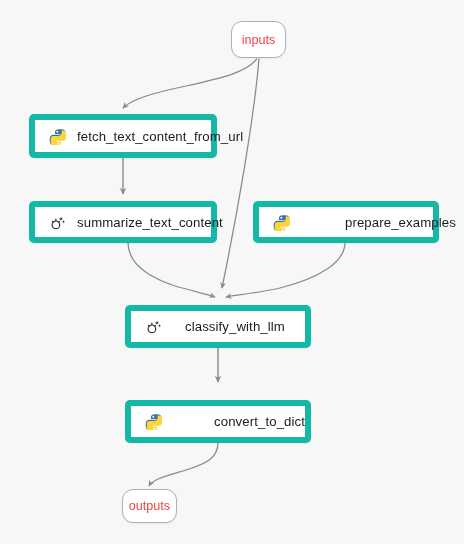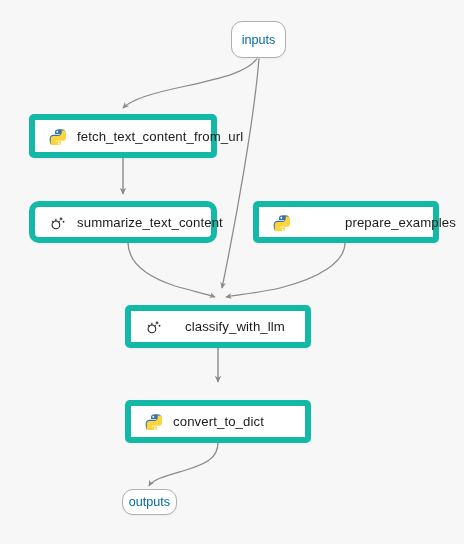--- a/index.html
+++ b/index.html
@@ -54,21 +54,21 @@
     display: block;
   }
   .node-label {
     font-size: 13.2px;
     color: #1b1b1b;
     letter-spacing: 0.1px;
     white-space: nowrap;
   }
   .terminal-label {
     font-size: 12.6px;
-    color: #0369a1;
+    color: #ef4444;
     white-space: nowrap;
   }
 </style>
 </head>
 <body>
 
 <div id="graph-canvas">
 
   <svg id="edge-layer" viewBox="0 0 464 544">
     <defs>
@@ -97,21 +97,21 @@
   </div>
 
   <div class="node node-process" style="left:29px; top:114px; width:188px; height:44px;">
     <svg class="node-icon" viewBox="0 0 32 32">
       <path fill="#3572A5" d="M15.9 2.2c-1.7 0-3.3.15-4.7.41-4.1.72-4.85 2.23-4.85 5.02v3.68h9.7v1.23H2.9c-2.8 0-5.26 1.69-6.03 4.9-.88 3.68-.92 5.98 0 9.82.69 2.86 2.33 4.9 5.13 4.9h3.34v-4.41c0-3.18 2.75-5.99 6.03-5.99h9.68c2.68 0 4.83-2.21 4.83-4.9V7.63c0-2.61-2.2-4.57-4.83-5.02-1.66-.28-3.38-.41-5.15-.41zm-5.24 2.97c1 0 1.82.83 1.82 1.86 0 1.02-.82 1.84-1.82 1.84-1.01 0-1.82-.82-1.82-1.84 0-1.03.81-1.86 1.82-1.86z" transform="translate(5,0)"></path>
       <path fill="#FFD43B" d="M28.8 12.54v4.28c0 3.32-2.81 6.11-6.03 6.11h-9.68c-2.63 0-4.83 2.26-4.83 4.9v9.18c0 2.61 2.27 4.15 4.83 4.9 3.07.9 6.02 1.07 9.68 0 2.44-.71 4.83-2.14 4.83-4.9v-3.68h-9.67v-1.23h14.5c2.81 0 3.86-1.96 4.84-4.9.99-3.03.95-5.94 0-9.82-.68-2.8-2.02-4.9-4.84-4.9H28.8zm-5.44 23.33c1.01 0 1.82.82 1.82 1.84 0 1.03-.81 1.86-1.82 1.86-1 0-1.82-.83-1.82-1.86 0-1.02.82-1.84 1.82-1.84z" transform="translate(-5,-8)"></path>
     </svg>
     <span class="node-label">fetch_text_content_from_url</span>
   </div>
 
-  <div class="node node-process" style="left:29px; top:201px; width:188px; height:42px;border-radius:10px;">
+  <div class="node node-process" style="left:29px; top:201px; width:188px; height:42px;">
     <svg class="node-icon" viewBox="0 0 32 32">
       <circle cx="13" cy="20.5" r="7.2" fill="none" stroke="#2b2b2b" stroke-width="2.1"></circle>
       <path d="M13 13.3 L13 9.6" stroke="#2b2b2b" stroke-width="2.1" stroke-linecap="round"></path>
       <path d="M8.6 16.4 L6.2 13.6" stroke="#2b2b2b" stroke-width="1.9" stroke-linecap="round"></path>
       <path d="M17.4 16.4 L19.8 13.6" stroke="#2b2b2b" stroke-width="1.9" stroke-linecap="round"></path>
       <path d="M22.6 5.2 L23.7 8.1 L26.6 9.2 L23.7 10.3 L22.6 13.2 L21.5 10.3 L18.6 9.2 L21.5 8.1 Z" fill="#2b2b2b"></path>
       <circle cx="27.4" cy="14.6" r="1.7" fill="#2b2b2b"></circle>
     </svg>
     <span class="node-label">summarize_text_content</span>
   </div>
@@ -129,25 +129,25 @@
       <circle cx="13" cy="20.5" r="7.2" fill="none" stroke="#2b2b2b" stroke-width="2.1"></circle>
       <path d="M13 13.3 L13 9.6" stroke="#2b2b2b" stroke-width="2.1" stroke-linecap="round"></path>
       <path d="M8.6 16.4 L6.2 13.6" stroke="#2b2b2b" stroke-width="1.9" stroke-linecap="round"></path>
       <path d="M17.4 16.4 L19.8 13.6" stroke="#2b2b2b" stroke-width="1.9" stroke-linecap="round"></path>
       <path d="M22.6 5.2 L23.7 8.1 L26.6 9.2 L23.7 10.3 L22.6 13.2 L21.5 10.3 L18.6 9.2 L21.5 8.1 Z" fill="#2b2b2b"></path>
       <circle cx="27.4" cy="14.6" r="1.7" fill="#2b2b2b"></circle>
     </svg>
     <span class="node-label">classify_with_llm</span>
   </div>
 
-  <div class="node node-process" style="left:125px; top:400px; width:186px; height:43px;">
+  <div class="node node-process" style="left:125px; top:400px; width:186px; height:43px;justify-content:space-between;">
     <svg class="node-icon" viewBox="0 0 32 32">
       <path fill="#3572A5" d="M15.9 2.2c-1.7 0-3.3.15-4.7.41-4.1.72-4.85 2.23-4.85 5.02v3.68h9.7v1.23H2.9c-2.8 0-5.26 1.69-6.03 4.9-.88 3.68-.92 5.98 0 9.82.69 2.86 2.33 4.9 5.13 4.9h3.34v-4.41c0-3.18 2.75-5.99 6.03-5.99h9.68c2.68 0 4.83-2.21 4.83-4.9V7.63c0-2.61-2.2-4.57-4.83-5.02-1.66-.28-3.38-.41-5.15-.41zm-5.24 2.97c1 0 1.82.83 1.82 1.86 0 1.02-.82 1.84-1.82 1.84-1.01 0-1.82-.82-1.82-1.84 0-1.03.81-1.86 1.82-1.86z" transform="translate(5,0)"></path>
       <path fill="#FFD43B" d="M28.8 12.54v4.28c0 3.32-2.81 6.11-6.03 6.11h-9.68c-2.63 0-4.83 2.26-4.83 4.9v9.18c0 2.61 2.27 4.15 4.83 4.9 3.07.9 6.02 1.07 9.68 0 2.44-.71 4.83-2.14 4.83-4.9v-3.68h-9.67v-1.23h14.5c2.81 0 3.86-1.96 4.84-4.9.99-3.03.95-5.94 0-9.82-.68-2.8-2.02-4.9-4.84-4.9H28.8zm-5.44 23.33c1.01 0 1.82.82 1.82 1.84 0 1.03-.81 1.86-1.82 1.86-1 0-1.82-.83-1.82-1.86 0-1.02.82-1.84 1.82-1.84z" transform="translate(-5,-8)"></path>
     </svg>
     <span class="node-label">convert_to_dict</span>
   </div>
 
-  <div class="node node-terminal" style="left:122px; top:489px; width:55px; height:26px;">
+  <div class="node node-terminal" style="left:122px; top:489px; width:55px; height:34px;">
     <span class="terminal-label">outputs</span>
   </div>
 
 </div>
 
 </body></html>

